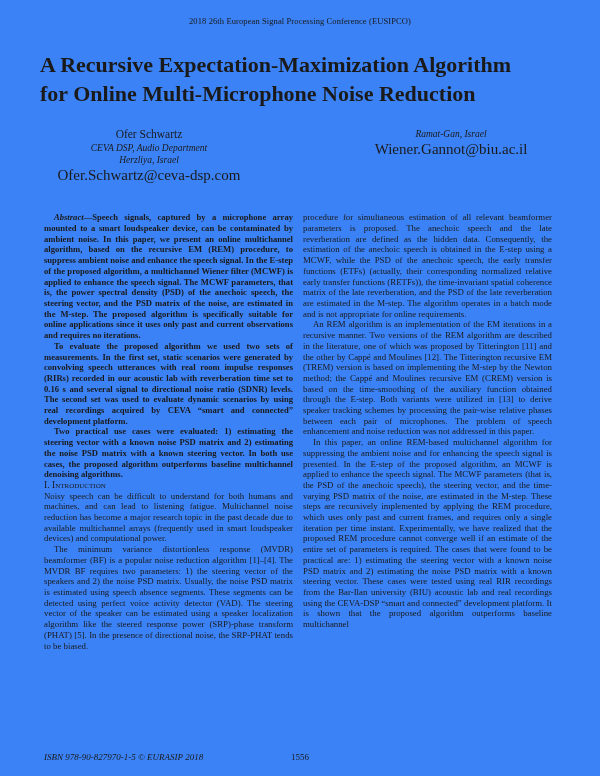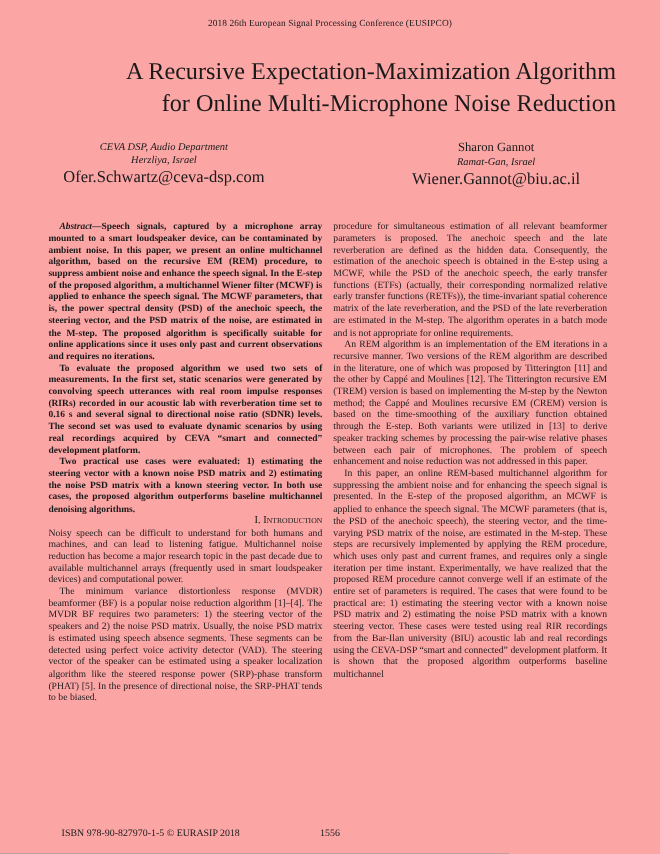--- a/index.html
+++ b/index.html
@@ -1,35 +1,35 @@
 <!DOCTYPE html>
 <html lang="en"><head>
 <meta charset="utf-8">
 <style>
   html, body { margin: 0; padding: 0; background: #9a9a9a; }
   .page {
     width: 600px; height: 776px;
     margin: 0 auto;
-    background: #fca5a5;
+    background: #3b82f6;
     color: #1a1a1a;
     font-family: "Liberation Serif", serif;
     position: relative;
     overflow: hidden;
     box-sizing: border-box;
   }
   .conf-header {
     text-align: center;
     font-size: 8.5px;
     padding-top: 16px;
     letter-spacing: 0.1px;
   }
   .title {
-    text-align: right;
+    text-align: left;
     font-size: 22px;
-    font-weight: normal;
+    font-weight: bold;
     margin: 24px 40px 0 40px;
     line-height: 1.32;
   }
   .authors {
     display: flex;
     justify-content: center;
     gap: 56px;
     margin-top: 20px;
   }
   .author { text-align: center; width: 246px; }
@@ -45,58 +45,58 @@
     width: 249px;
     font-size: 8.8px;
     line-height: 10.7px;
     text-align: justify;
   }
   .col p { margin: 0; }
   .col p.indent { text-indent: 10px; }
   .abstract { font-weight: bold; font-size: 8.6px; }
   .abstract-lead { font-style: italic; }
   .section-heading {
-    text-align: right;
+    text-align: left;
     font-variant: small-caps;
     font-weight: normal;
     font-size: 9.6px;
     margin: 8px 0 5px 0;
     text-indent: 0;
   }
   .footer {
     position: absolute;
     bottom: 12px;
     left: 44px;
     right: 44px;
     font-size: 9px;
     height: 12px;
   }
-  .footer-isbn { position: absolute; left: 12px; top: 0; }
+  .footer-isbn { position: absolute; left: 0; top: 0; font-style: italic; }
   .footer-page { position: absolute; left: 0; right: 0; top: 0; text-align: center; }
 </style>
 </head>
 <body>
 
 <div class="page">
 
   <div class="conf-header">2018 26th European Signal Processing Conference (EUSIPCO)</div>
 
   <h1 class="title">
     <span>A Recursive Expectation-Maximization Algorithm</span><br>
     <span>for Online Multi-Microphone Noise Reduction</span>
   </h1>
 
   <div class="authors">
     <div class="author">
+      <div class="author-name">Ofer Schwartz</div>
       <div class="author-affil">CEVA DSP, Audio Department</div>
       <div class="author-affil">Herzliya, Israel</div>
       <div class="author-email">Ofer.Schwartz@ceva-dsp.com</div>
     </div>
     <div class="author">
-      <div class="author-name">Sharon Gannot</div>
       <div class="author-affil">Ramat-Gan, Israel</div>
       <div class="author-email">Wiener.Gannot@biu.ac.il</div>
     </div>
   </div>
 
   <div class="columns">
 
     <div class="col">
       <p class="abstract indent"><span class="abstract-lead">Abstract</span><span>—Speech signals, captured by a microphone array mounted to a smart loudspeaker device, can be contaminated by ambient noise. In this paper, we present an online multichannel algorithm, based on the recursive EM (REM) procedure, to suppress ambient noise and enhance the speech signal. In the E-step of the proposed algorithm, a multichannel Wiener filter (MCWF) is applied to enhance the speech signal. The MCWF parameters, that is, the power spectral density (PSD) of the anechoic speech, the steering vector, and the PSD matrix of the noise, are estimated in the M-step. The proposed algorithm is specifically suitable for online applications since it uses only past and current observations and requires no iterations.</span></p>
       <p class="abstract indent">To evaluate the proposed algorithm we used two sets of measurements. In the first set, static scenarios were generated by convolving speech utterances with real room impulse responses (RIRs) recorded in our acoustic lab with reverberation time set to 0.16 s and several signal to directional noise ratio (SDNR) levels. The second set was used to evaluate dynamic scenarios by using real recordings acquired by CEVA “smart and connected” development platform.</p>

